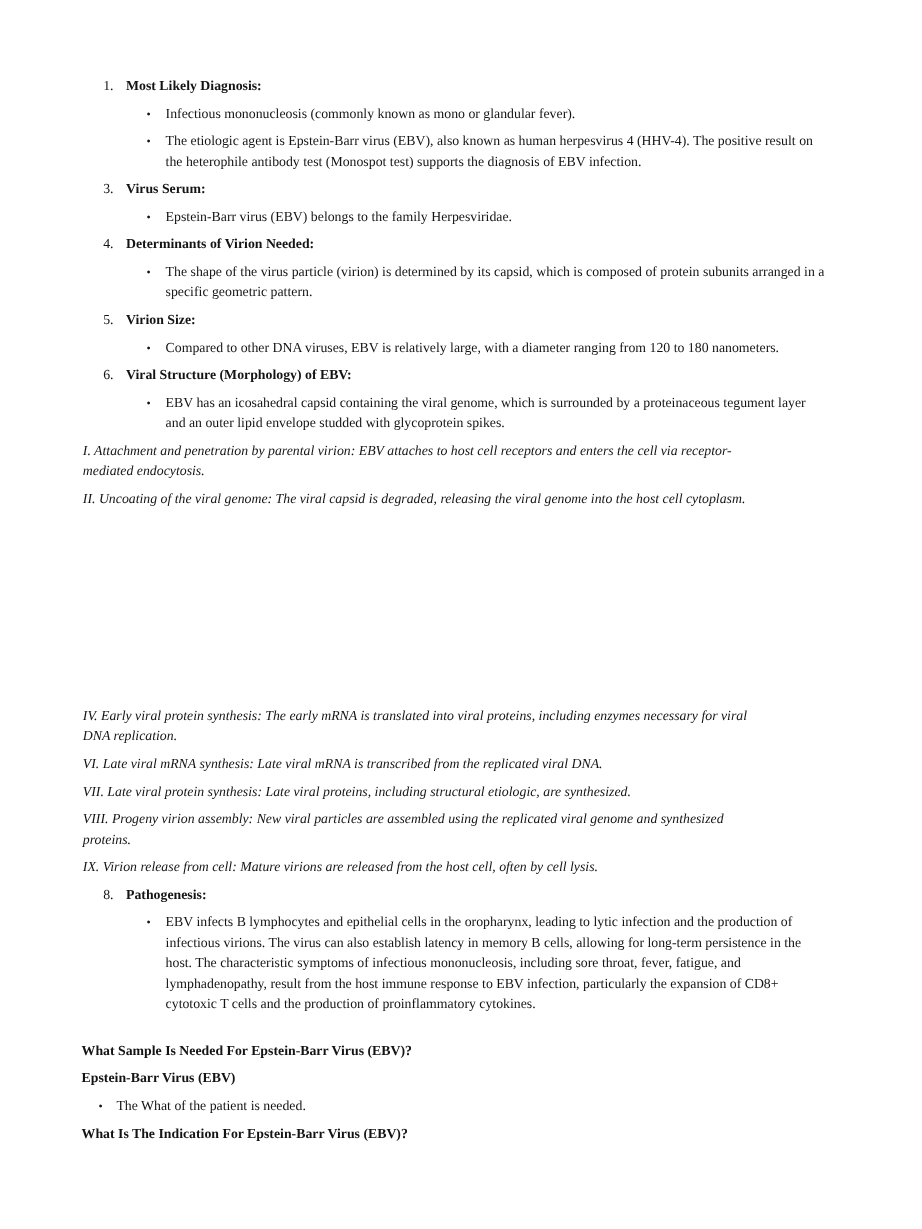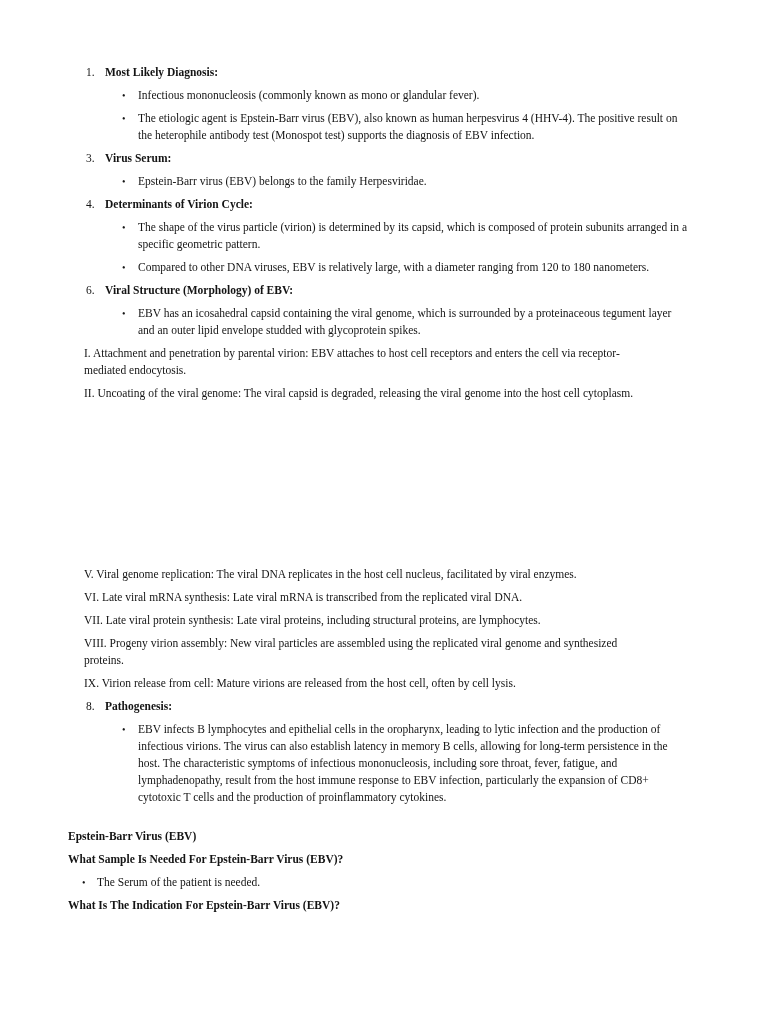--- a/index.html
+++ b/index.html
@@ -49,22 +49,23 @@
   }
   .bul .btext { flex: 1 1 auto; }
   
   .bul.shallow {
     margin-left: 14px;
     width: 606px;
   }
   .bul.shallow .dot { width: 15px; }
   
   .para {
-    margin: 0 0 6px 16px;
+    margin: 0 0 6px 1px;
     max-width: 614px;
+    font-style: italic;
   }
   
   .heading {
     margin: 0 0 6px 0;
     max-width: 620px;
     font-weight: bold;
   }
   
   .gap { width: 100%; }
   .gap.large { height: 158px; }
@@ -82,49 +83,50 @@
       </div>
       <div class="bul">
         <span class="dot">•</span>
         <span class="btext">The etiologic agent is Epstein-Barr virus (EBV), also known as human herpesvirus 4 (HHV-4). The positive result on the heterophile antibody test (Monospot test) supports the diagnosis of EBV infection.</span>
       </div>
       <div class="item"><span class="num">3.</span><span class="ttl">Virus Serum:</span></div>
       <div class="bul">
         <span class="dot">•</span>
         <span class="btext">Epstein-Barr virus (EBV) belongs to the family Herpesviridae.</span>
       </div>
-      <div class="item"><span class="num">4.</span><span class="ttl">Determinants of Virion Cycle:</span></div>
+      <div class="item"><span class="num">4.</span><span class="ttl">Determinants of Virion Needed:</span></div>
       <div class="bul">
         <span class="dot">•</span>
         <span class="btext">The shape of the virus particle (virion) is determined by its capsid, which is composed of protein subunits arranged in a specific geometric pattern.</span>
       </div>
+      <div class="item"><span class="num">5.</span><span class="ttl">Virion Size:</span></div>
       <div class="bul">
         <span class="dot">•</span>
         <span class="btext">Compared to other DNA viruses, EBV is relatively large, with a diameter ranging from 120 to 180 nanometers.</span>
       </div>
       <div class="item"><span class="num">6.</span><span class="ttl">Viral Structure (Morphology) of EBV:</span></div>
       <div class="bul">
         <span class="dot">•</span>
         <span class="btext">EBV has an icosahedral capsid containing the viral genome, which is surrounded by a proteinaceous tegument layer and an outer lipid envelope studded with glycoprotein spikes.</span>
       </div>
       <p class="para">I. Attachment and penetration by parental virion: EBV attaches to host cell receptors and enters the cell via receptor-mediated endocytosis.</p>
       <p class="para">II. Uncoating of the viral genome: The viral capsid is degraded, releasing the viral genome into the host cell cytoplasm.</p>
       <div class="gap large"></div>
-      <p class="para">V. Viral genome replication: The viral DNA replicates in the host cell nucleus, facilitated by viral enzymes.</p>
+      <p class="para">IV. Early viral protein synthesis: The early mRNA is translated into viral proteins, including enzymes necessary for viral DNA replication.</p>
       <p class="para">VI. Late viral mRNA synthesis: Late viral mRNA is transcribed from the replicated viral DNA.</p>
-      <p class="para">VII. Late viral protein synthesis: Late viral proteins, including structural proteins, are lymphocytes.</p>
+      <p class="para">VII. Late viral protein synthesis: Late viral proteins, including structural etiologic, are synthesized.</p>
       <p class="para">VIII. Progeny virion assembly: New viral particles are assembled using the replicated viral genome and synthesized proteins.</p>
       <p class="para">IX. Virion release from cell: Mature virions are released from the host cell, often by cell lysis.</p>
       <div class="item"><span class="num">8.</span><span class="ttl">Pathogenesis:</span></div>
       <div class="bul">
         <span class="dot">•</span>
         <span class="btext">EBV infects B lymphocytes and epithelial cells in the oropharynx, leading to lytic infection and the production of infectious virions. The virus can also establish latency in memory B cells, allowing for long-term persistence in the host. The characteristic symptoms of infectious mononucleosis, including sore throat, fever, fatigue, and lymphadenopathy, result from the host immune response to EBV infection, particularly the expansion of CD8+ cytotoxic T cells and the production of proinflammatory cytokines.</span>
       </div>
       <div class="gap small"></div>
+      <p class="heading">What Sample Is Needed For Epstein-Barr Virus (EBV)?</p>
       <p class="heading">Epstein-Barr Virus (EBV)</p>
-      <p class="heading">What Sample Is Needed For Epstein-Barr Virus (EBV)?</p>
       <div class="bul shallow">
         <span class="dot">•</span>
-        <span class="btext">The Serum of the patient is needed.</span>
+        <span class="btext">The What of the patient is needed.</span>
       </div>
       <p class="heading">What Is The Indication For Epstein-Barr Virus (EBV)?</p>
     </div>
 </div>
 
 </body></html>

